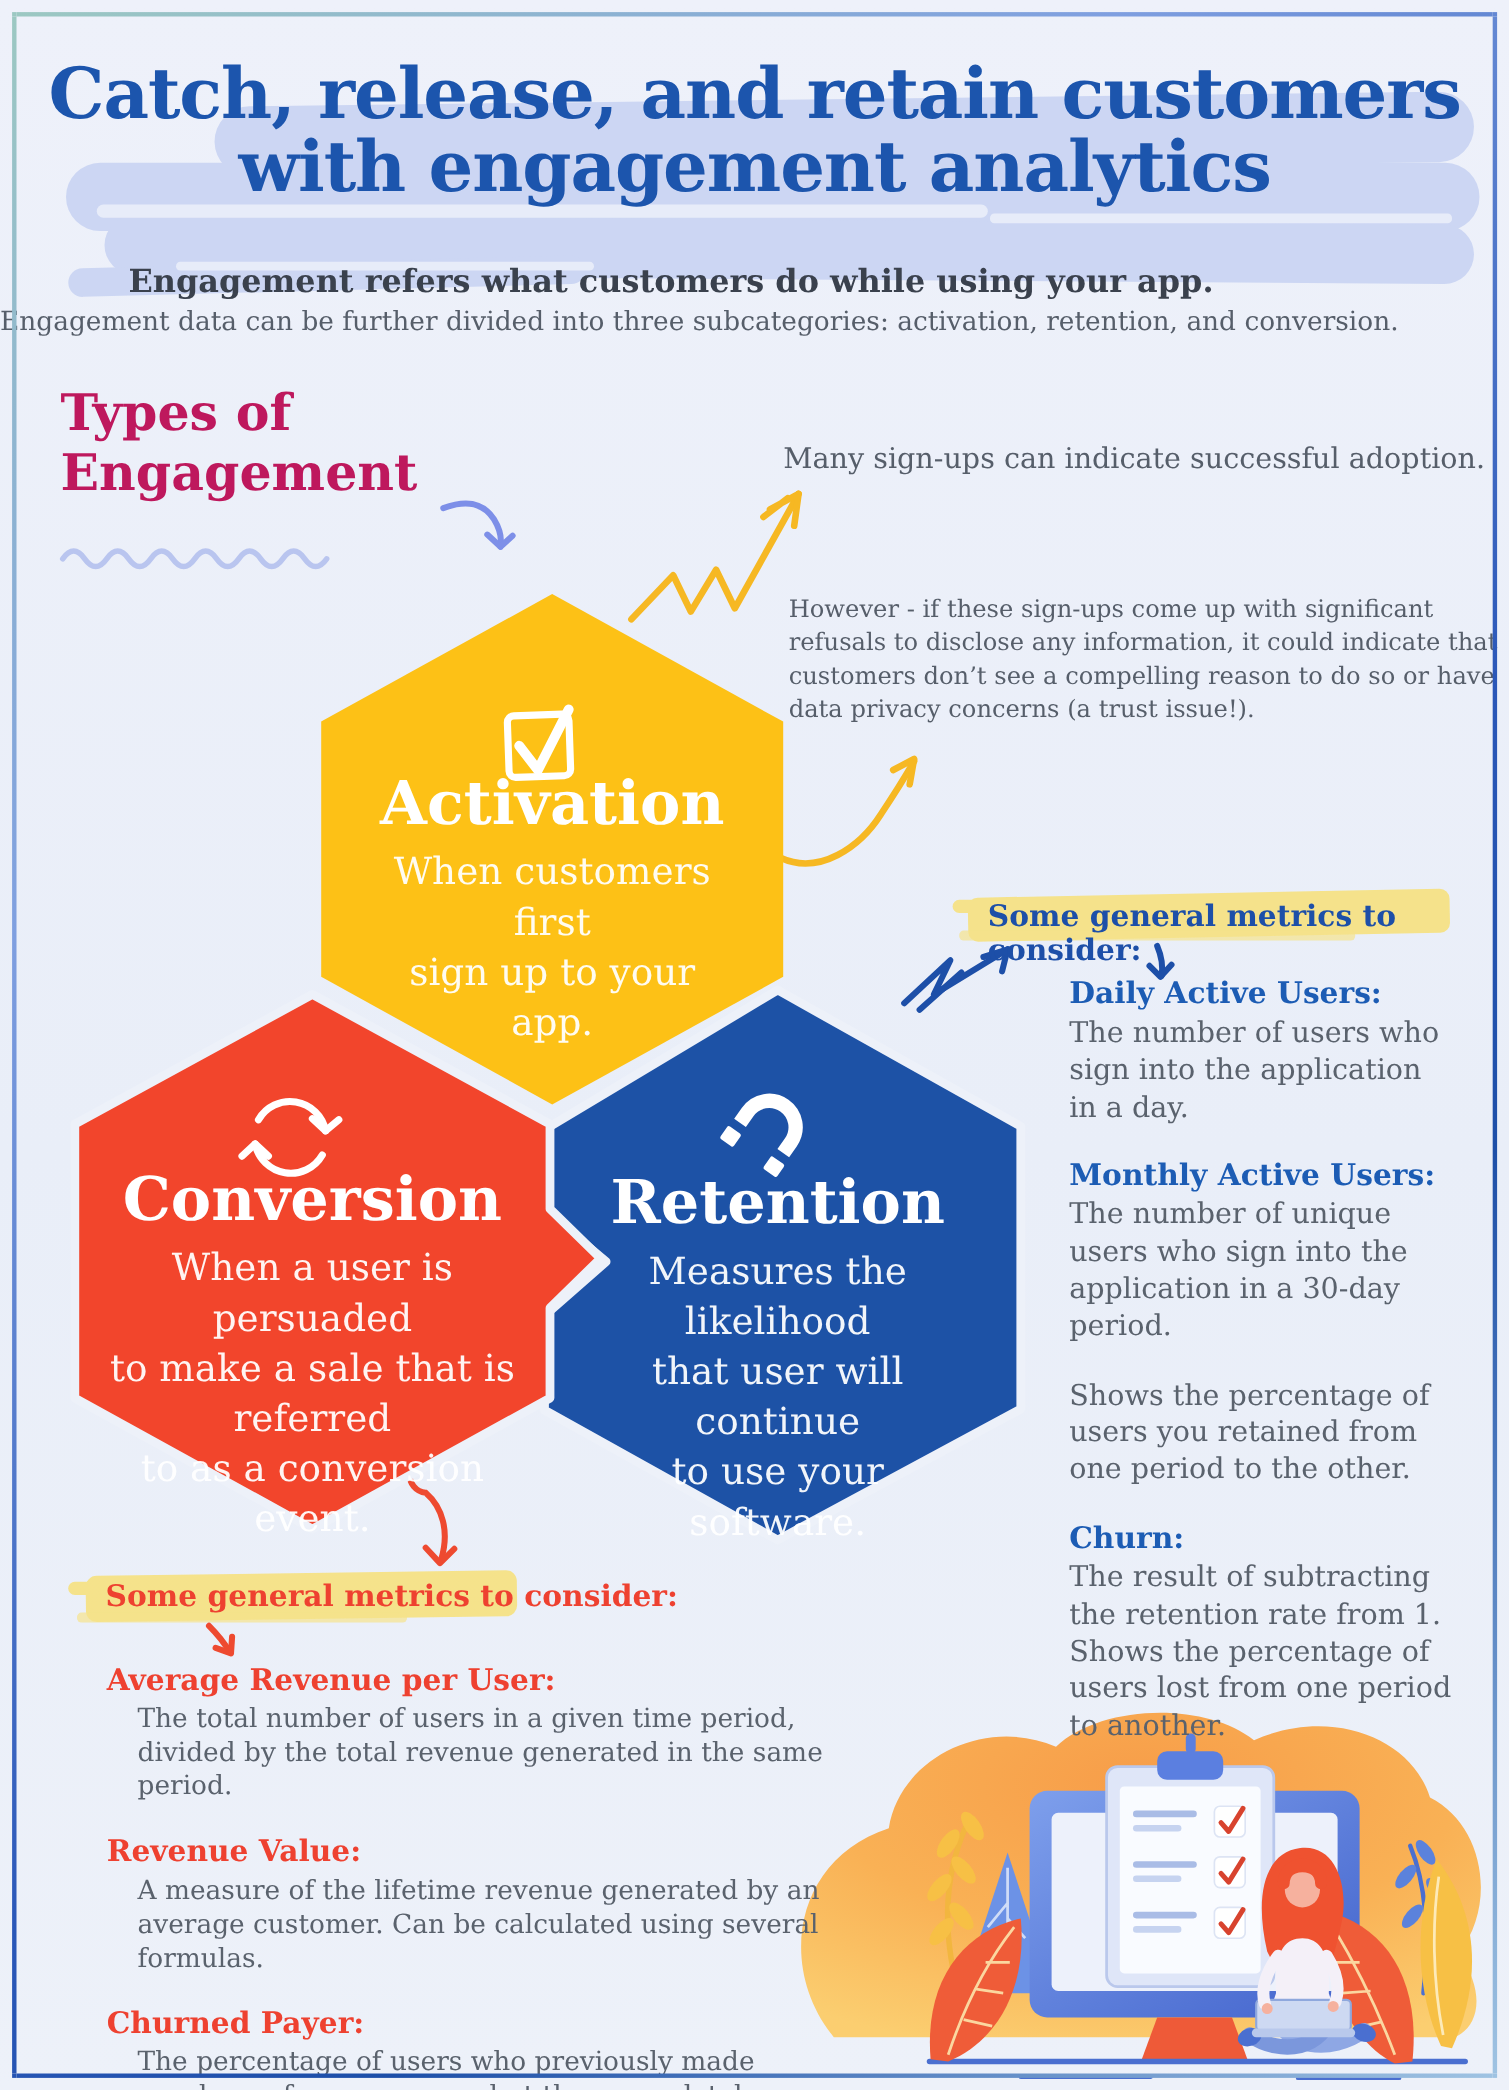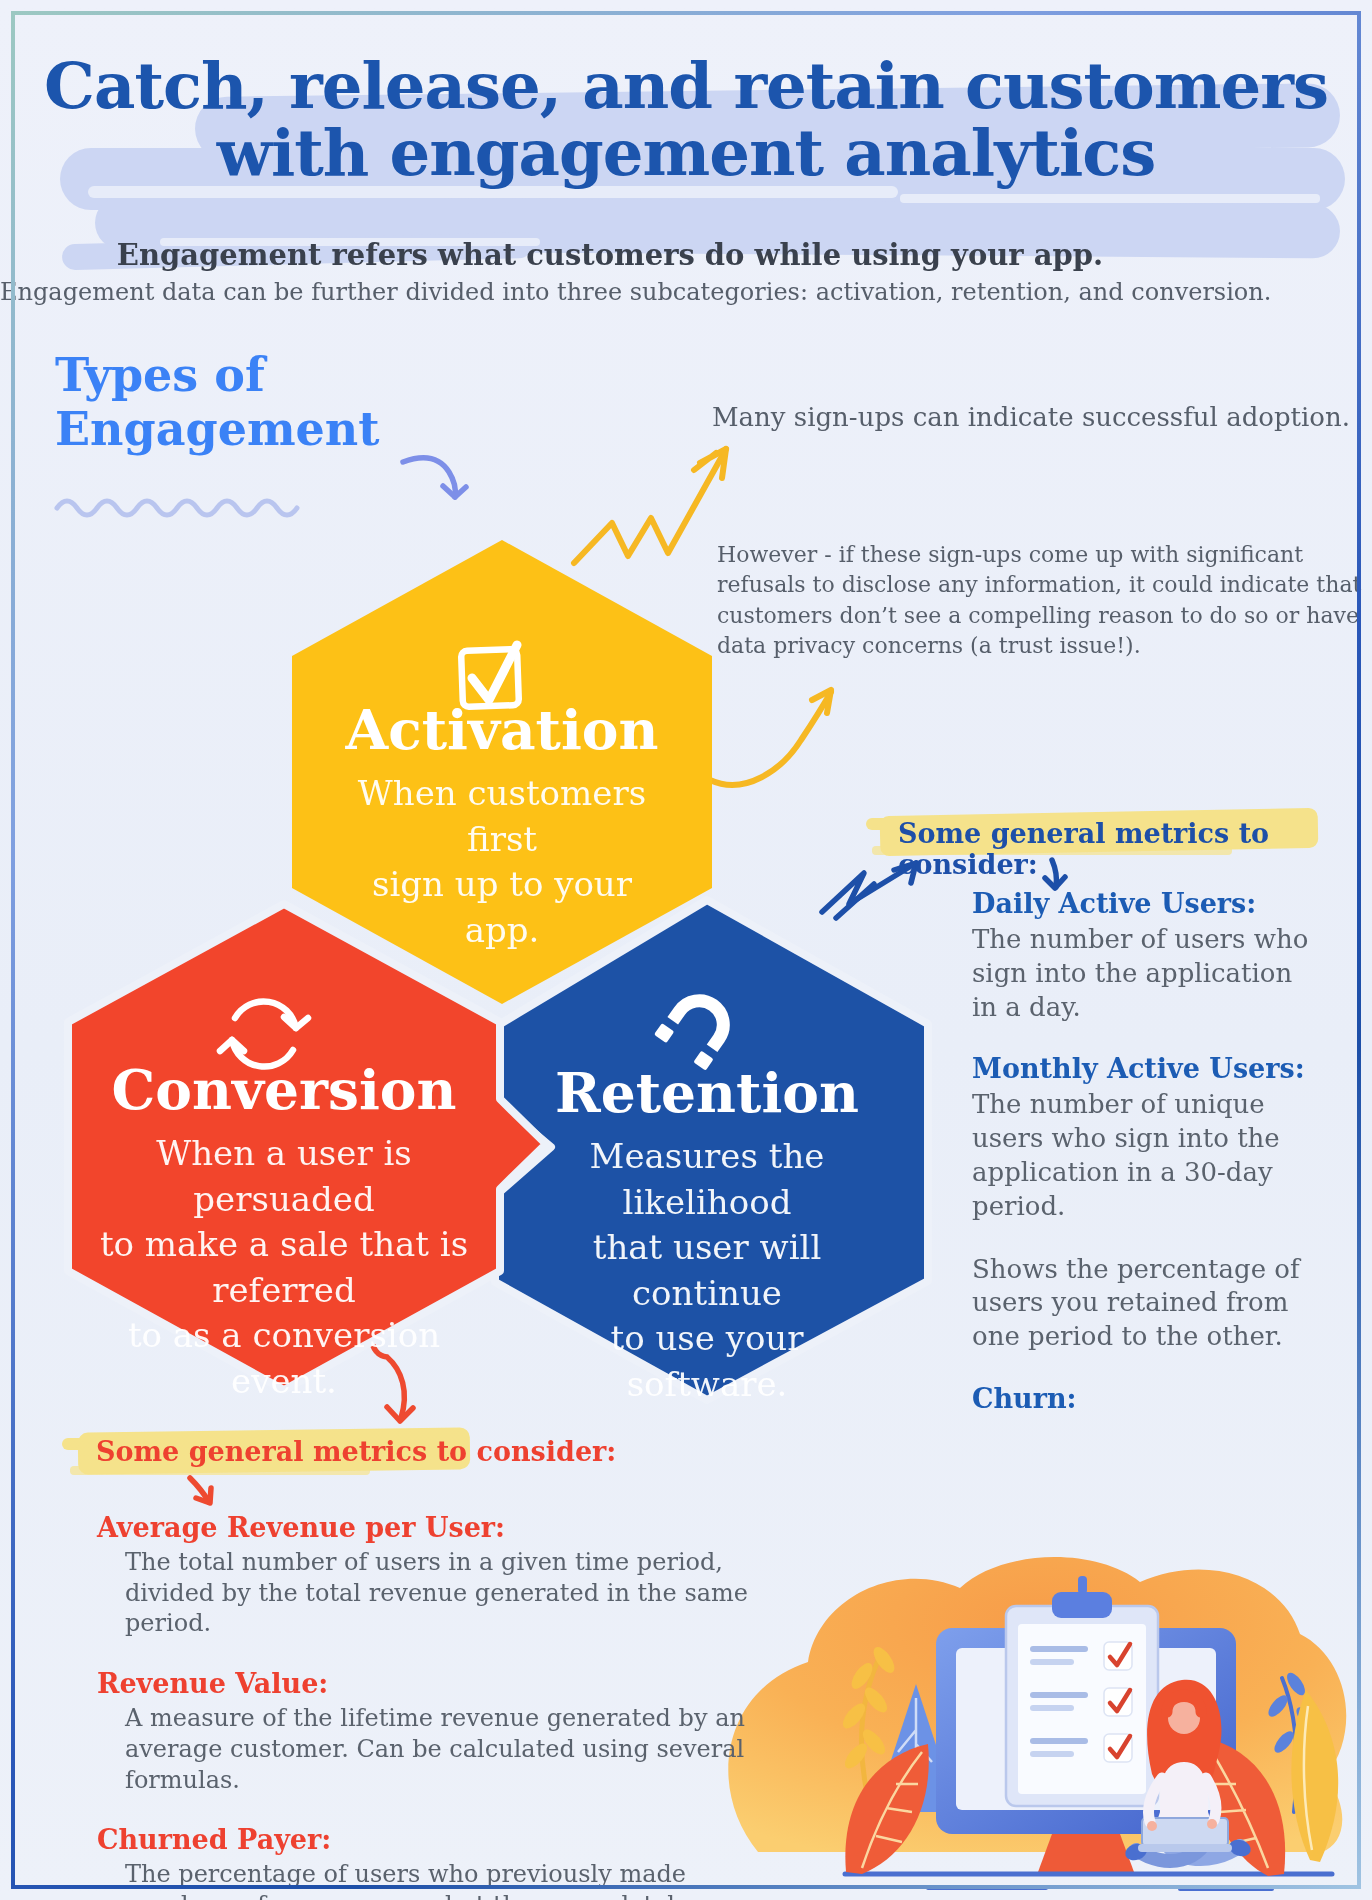--- a/index.html
+++ b/index.html
@@ -14,21 +14,21 @@
     pointer-events:none;z-index:5;
   }
   svg.scene{position:absolute;left:0;top:0;z-index:1;}
   .txt{position:absolute;z-index:2;}
   .page-title{left:0;top:52px;width:1372px;text-align:center;
     font-size:64px;font-weight:bold;color:#1c55ad;line-height:1.05;letter-spacing:-1px;}
   .subtitle-bold{left:0;top:238px;width:1220px;text-align:center;
     font-size:29px;font-weight:bold;color:#3a414d;}
   .subtitle-small{left:0;top:278px;width:1372px;
     font-size:24px;color:#565e6a;}
-  .types-heading{left:55px;top:348px;font-size:46px;font-weight:bold;color:#3b82f6;line-height:1.18;}
+  .types-heading{left:55px;top:348px;font-size:46px;font-weight:bold;color:#be185d;line-height:1.18;}
   .note-adoption{left:712px;top:402px;width:660px;font-size:26px;color:#565e6a;white-space:nowrap;}
   .note-however{left:717px;top:540px;width:645px;font-size:22px;color:#565e6a;line-height:1.38;}
   .hex-text{position:absolute;text-align:center;color:#ffffff;z-index:2;}
   .hex-title{font-size:55px;font-weight:bold;line-height:1;}
   .hex-desc{font-size:34px;line-height:1.34;color:rgba(255,255,255,.94);margin-top:14px;white-space:pre-line;}
   .hex-activation{left:302px;top:702px;width:400px;}
   .hex-conversion{left:84px;top:1062px;width:400px;}
   .hex-retention{left:507px;top:1065px;width:400px;}
   .metrics-label{position:absolute;font-size:27px;font-weight:bold;z-index:2;}
   .label-blue{left:898px;top:818px;color:#1d4fa8;}
@@ -296,20 +296,21 @@
   </div>
   <div class="metric-item">
     <div class="metric-label">Monthly Active Users:</div>
     <p class="metric-text">The number of unique users who sign into the application in a 30-day period.</p>
   </div>
   <div class="metric-item">
     <p class="metric-text">Shows the percentage of users you retained from one period to the other.</p>
   </div>
   <div class="metric-item">
     <div class="metric-label">Churn:</div>
+    <p class="metric-text">The result of subtracting the retention rate from 1. Shows the percentage of users lost from one period to another.</p>
   </div>
 </div>
 
 <div class="metrics-label label-red">Some general metrics to consider:</div>
 
 <div class="metrics-col col-left">
   <div class="metric-item">
     <div class="metric-label">Average Revenue per User:</div>
     <p class="metric-text">The total number of users in a given time period, divided by the total revenue generated in the same period.</p>
   </div>

